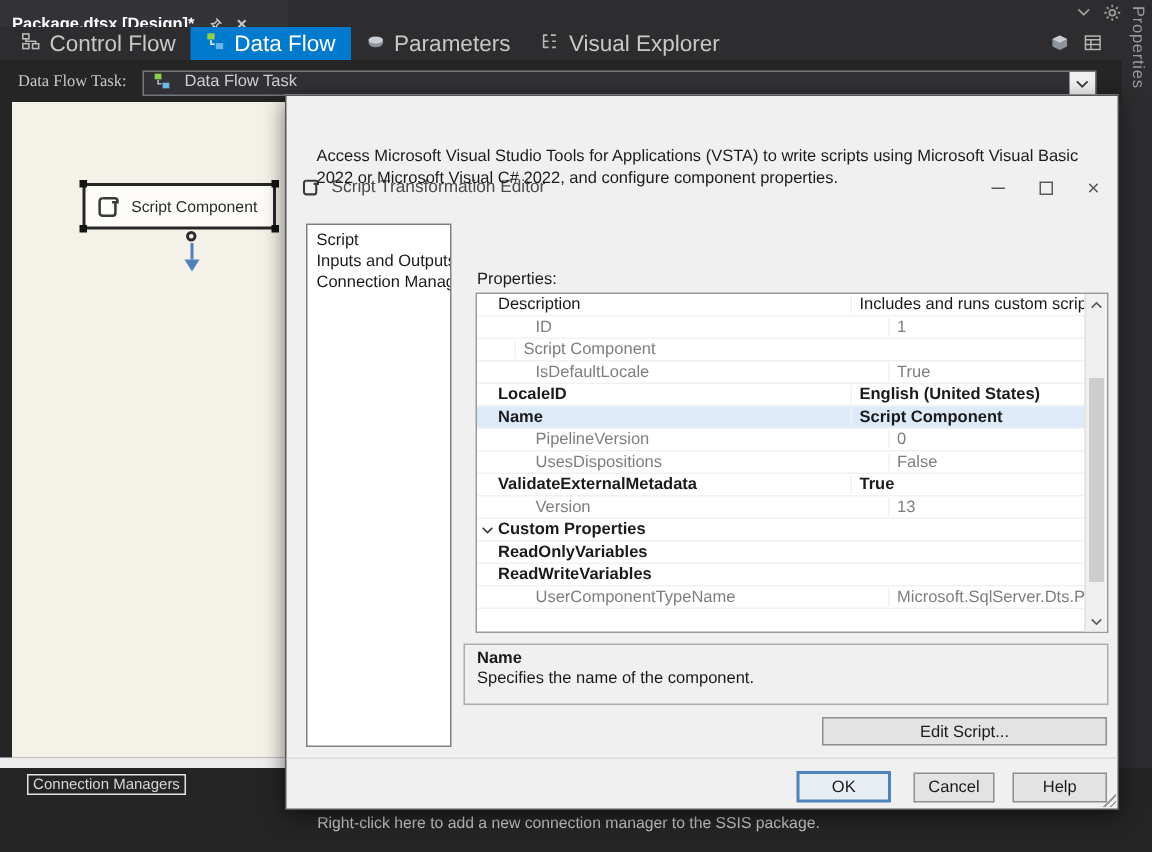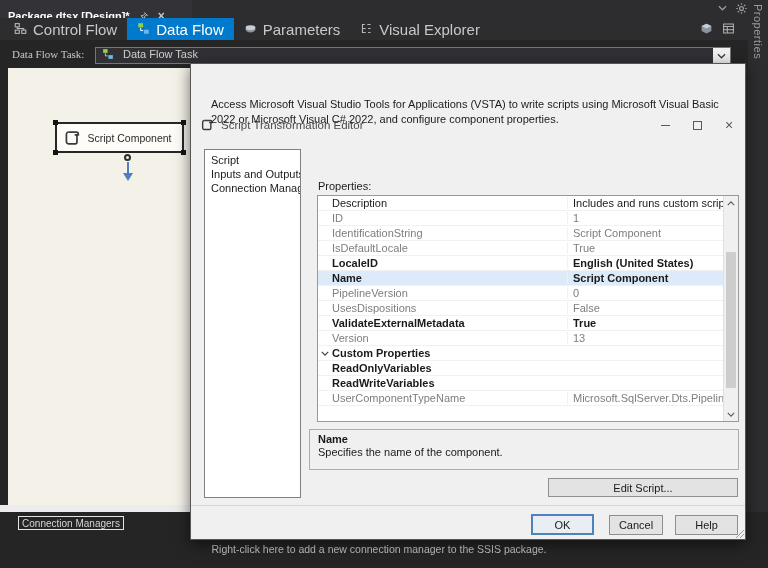--- a/index.html
+++ b/index.html
@@ -74,21 +74,21 @@
 
   .dlg-nav{position:absolute;left:13px;top:85px;width:97px;height:349px;background:#ffffff;border:1px solid #7f7f7f;padding-top:3px;}
   .nav-item{padding:1px 6px;font-size:11px;color:#1b1b1b;white-space:nowrap;overflow:hidden;}
 
   .props-label{position:absolute;left:127px;top:116px;font-size:11px;color:#1b1b1b;}
   .grid{position:absolute;left:126px;top:131px;width:422px;height:227px;background:#ffffff;border:1px solid #999999;}
   .grid-rows{position:absolute;left:0;top:0;right:15px;bottom:0;overflow:hidden;}
   .grow{height:15px;display:flex;align-items:center;font-size:11px;border-bottom:1px solid #f1f1f1;color:#1a1a1a;gap:42px;}
   .gname{width:207px;padding-left:14px;white-space:nowrap;overflow:hidden;flex:none;}
   .gval{flex:1;border-left:1px solid #f1f1f1;padding-left:5px;white-space:nowrap;overflow:hidden;}
-  .r-muted{color:#7e7e7e;}
+  .r-muted{color:#7e7e7e;padding-left:25px;}
   .r-bold .gname,.r-bold .gval{font-weight:700;}
   .r-selected{background:#dceafa;}
   .r-section .gname{font-weight:700;padding-left:0;display:flex;align-items:center;}
   .sec-chev{width:14px;display:inline-flex;justify-content:center;color:#3c3c3c;flex:none;}
   .grid-sb{position:absolute;right:0;top:0;bottom:0;width:15px;background:#f0f0f0;border-left:1px solid #e0e0e0;}
   .sb-arrow{position:absolute;left:0;right:0;height:14px;display:flex;align-items:center;justify-content:center;color:#5a5a5a;}
   .sb-up{top:0;} .sb-down{bottom:0;}
   .sb-thumb{position:absolute;left:2px;right:2px;top:56px;height:136px;background:#cdcdcd;}
 
   .info-box{position:absolute;left:118px;top:365px;width:430px;height:41px;background:#f0f0f0;border:1px solid #acacac;padding:3px 8px;}
@@ -264,21 +264,20 @@
       <div class="grid-rows">
         <div class="grow">
             <span class="gname">Description</span>
             <span class="gval">Includes and runs custom script code. For example,</span>
           </div>
         <div class="grow r-muted">
             <span class="gname">ID</span>
             <span class="gval">1</span>
           </div>
         <div class="grow r-muted">
-            <span class="gname">IdentificationString</span>
             <span class="gval">Script Component</span>
           </div>
         <div class="grow r-muted">
             <span class="gname">IsDefaultLocale</span>
             <span class="gval">True</span>
           </div>
         <div class="grow r-bold">
             <span class="gname">LocaleID</span>
             <span class="gval">English (United States)</span>
           </div>

